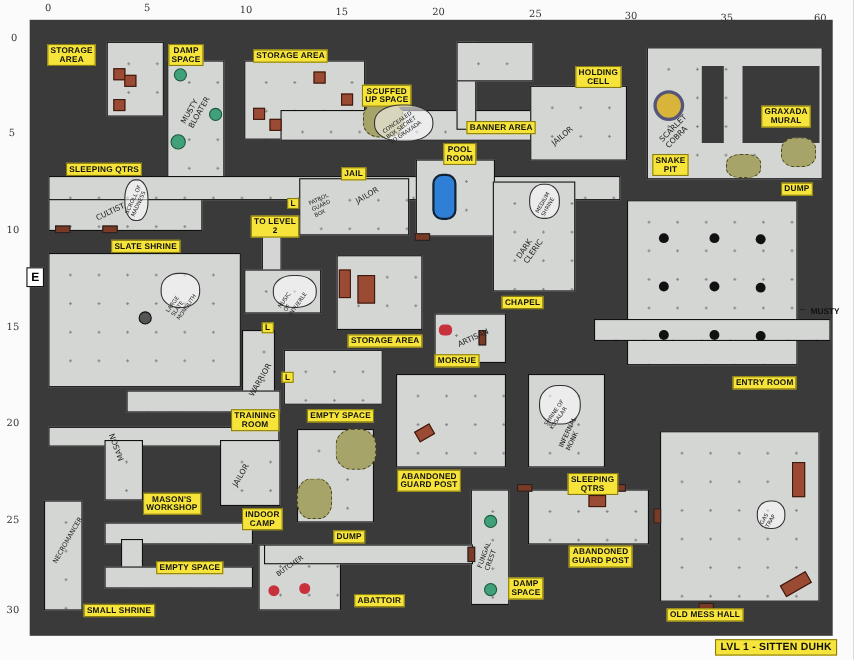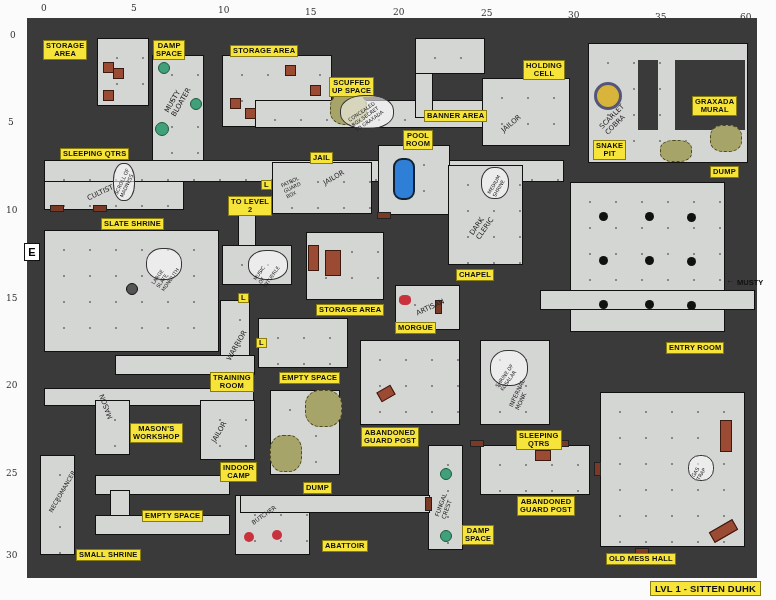--- a/index.html
+++ b/index.html
@@ -183,21 +183,21 @@
   <div class="lbl" style="left:228px;top:196px">TO LEVEL
 2</div>
   <div class="lbl" style="left:101px;top:218px">SLATE SHRINE</div>
   <div class="lbl" style="left:456px;top:269px">CHAPEL</div>
   <div class="lbl" style="left:316px;top:304px">STORAGE AREA</div>
   <div class="lbl" style="left:395px;top:322px">MORGUE</div>
   <div class="lbl" style="left:666px;top:342px">ENTRY ROOM</div>
   <div class="lbl" style="left:210px;top:372px">TRAINING
 ROOM</div>
   <div class="lbl" style="left:279px;top:372px">EMPTY SPACE</div>
-  <div class="lbl" style="left:130px;top:423px">MASON'S
+  <div class="lbl" style="left:130px;top:448px">MASON'S
 WORKSHOP</div>
   <div class="lbl" style="left:361px;top:427px">ABANDONED
 GUARD POST</div>
   <div class="lbl" style="left:516px;top:430px">SLEEPING
 QTRS</div>
   <div class="lbl" style="left:220px;top:462px">INDOOR
 CAMP</div>
   <div class="lbl" style="left:303px;top:482px">DUMP</div>
   <div class="lbl" style="left:517px;top:496px">ABANDONED
 GUARD POST</div>

